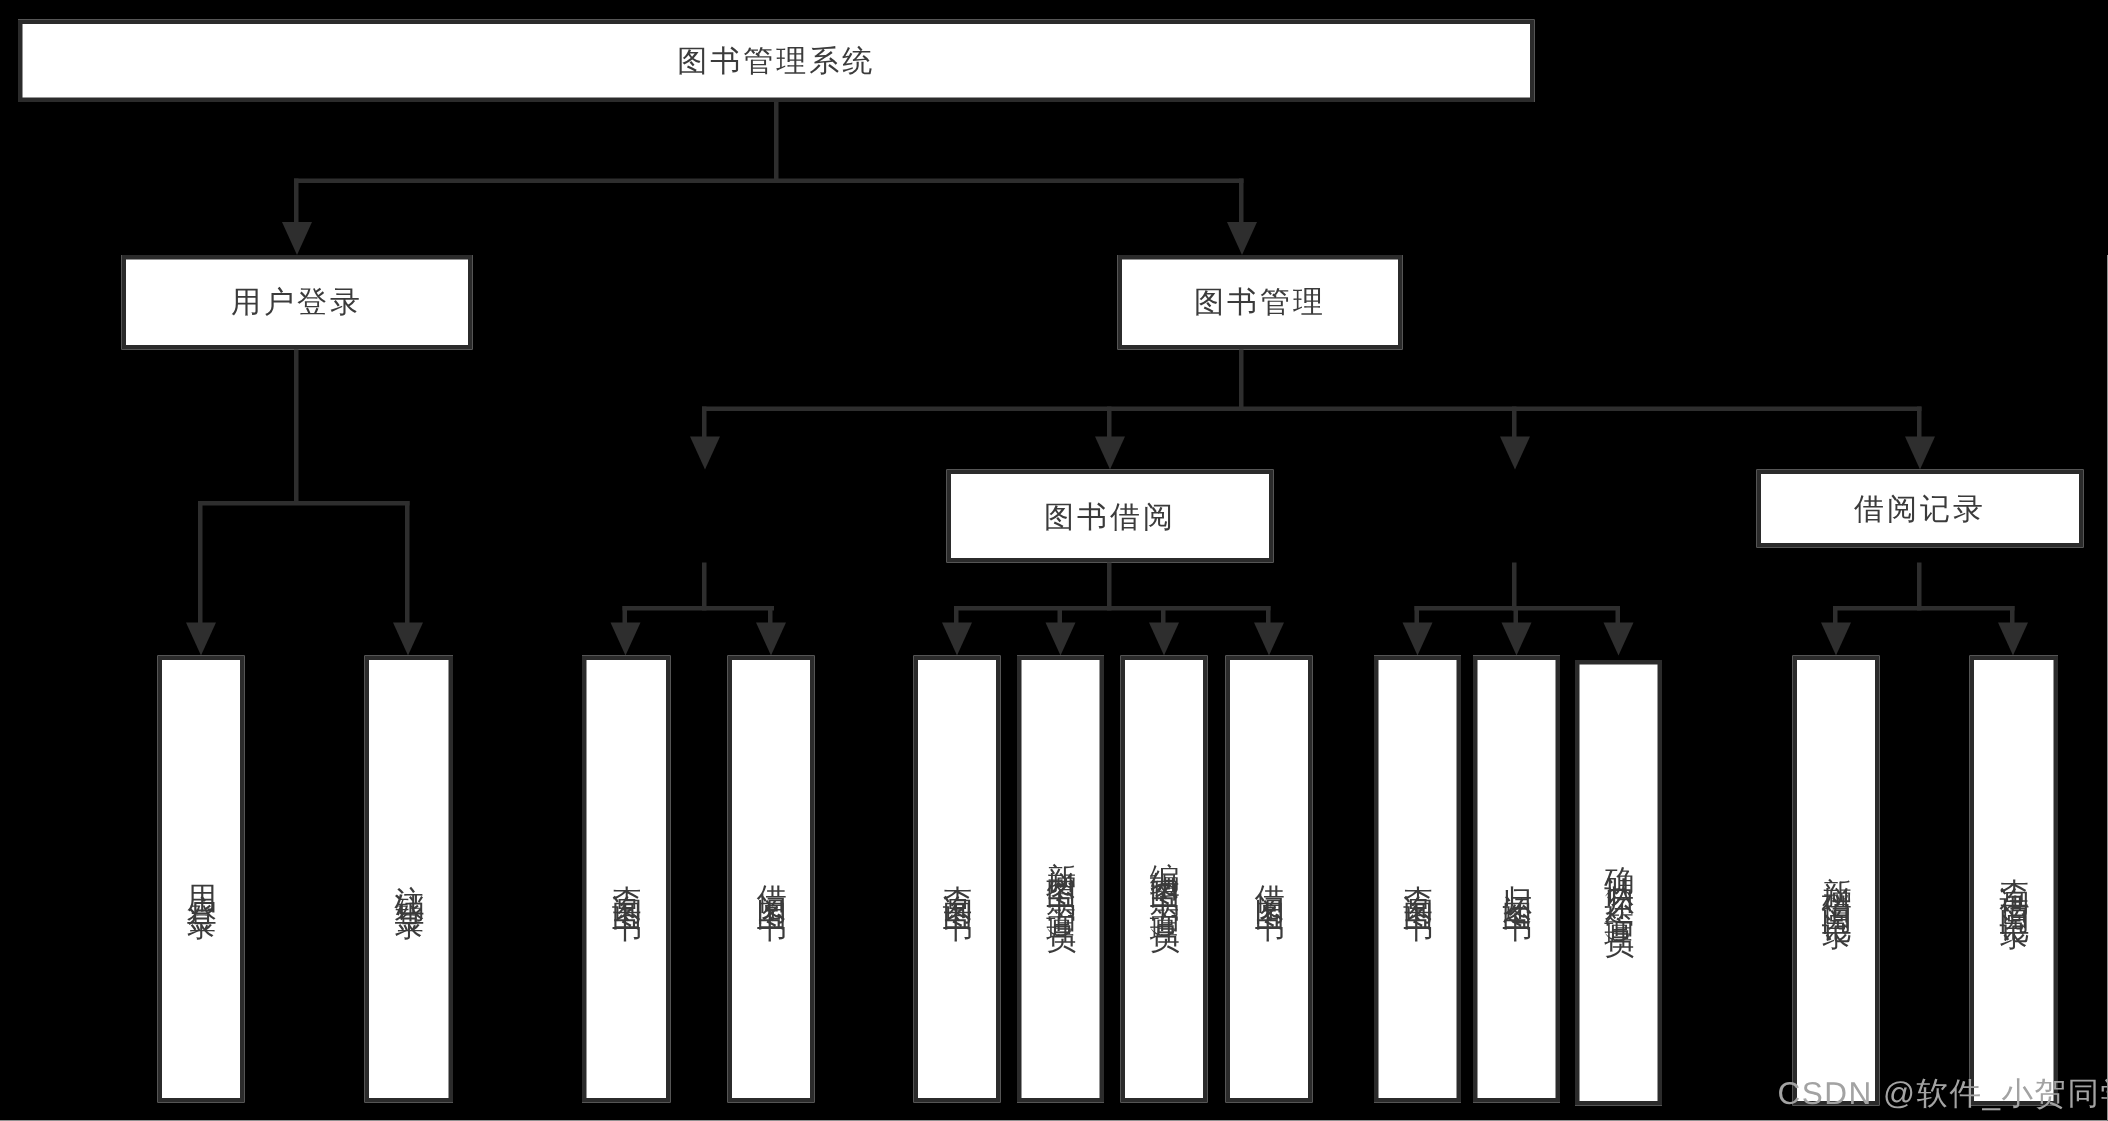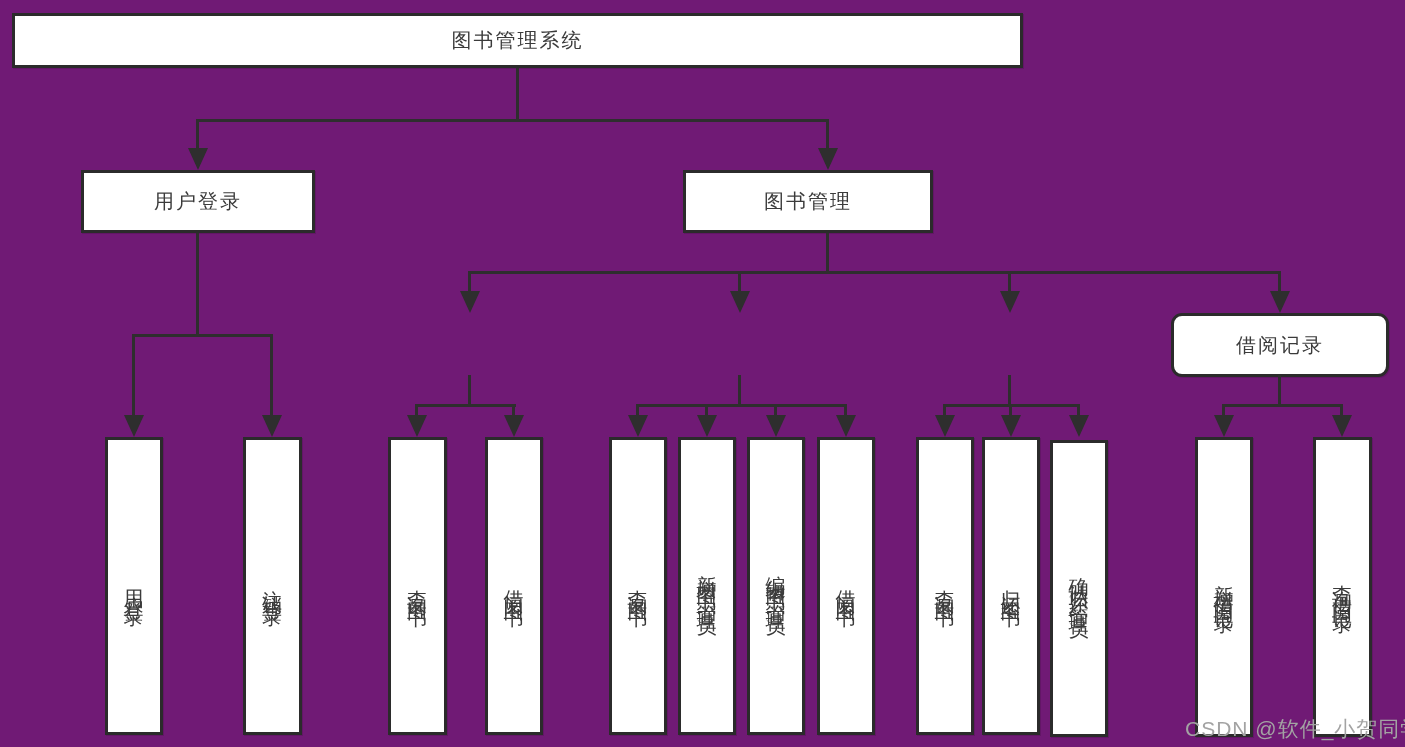--- a/index.html
+++ b/index.html
@@ -2,21 +2,21 @@
 <html><head>
 <meta charset="utf-8">
 <style>
   * { margin: 0; padding: 0; box-sizing: border-box; }
   html, body { background: #ffffff; }
   body { font-family: "Liberation Sans", "DejaVu Sans", sans-serif; }
   .stage {
     position: relative;
     width: 1405px;
     height: 747px;
-    background: #701a75;
+    background: #000000;
     overflow: hidden;
   }
   
   .node {
     position: absolute;
     background: #ffffff;
     border: 3px solid #2b2b2b;
     color: #3b3b3b;
     display: flex;
     align-items: center;
@@ -62,41 +62,42 @@
   <div class="node h" style="left:12px; top:13px; width:1011px; height:55px;">图书管理系统</div>
 
   <div class="vl" style="left:516px; top:68px; height:54px;"></div>
   <div class="hl" style="left:196px; top:119px; width:633px;"></div>
   <div class="vl" style="left:196px; top:119px; height:34px;"></div>
   <div class="tri" style="left:188px; top:148px;"></div>
   <div class="vl" style="left:826px; top:119px; height:34px;"></div>
   <div class="tri" style="left:818px; top:148px;"></div>
 
   <div class="node h" style="left:81px; top:170px; width:234px; height:63px;">用户登录</div>
-  <div class="node h" style="left:683px; top:170px; width:250px; height:63px;">图书管理</div>
+  <div class="node h" style="left:745px; top:170px; width:190px; height:63px;">图书管理</div>
 
   <div class="vl" style="left:196px; top:233px; height:103px;"></div>
   <div class="hl" style="left:132px; top:334px; width:141px;"></div>
   <div class="vl" style="left:132px; top:334px; height:85px;"></div>
   <div class="tri" style="left:124px; top:415px;"></div>
   <div class="vl" style="left:270px; top:334px; height:85px;"></div>
   <div class="tri" style="left:262px; top:415px;"></div>
 
   <div class="vl" style="left:826px; top:233px; height:41px;"></div>
   <div class="hl" style="left:468px; top:271px; width:813px;"></div>
   <div class="vl" style="left:468px; top:271px; height:24px;"></div>
   <div class="tri" style="left:460px; top:291px;"></div>
   <div class="vl" style="left:738px; top:271px; height:24px;"></div>
   <div class="tri" style="left:730px; top:291px;"></div>
   <div class="vl" style="left:1008px; top:271px; height:24px;"></div>
   <div class="tri" style="left:1000px; top:291px;"></div>
   <div class="vl" style="left:1278px; top:271px; height:24px;"></div>
   <div class="tri" style="left:1270px; top:291px;"></div>
 
-  <div class="node h" style="left:1171px; top:313px; width:218px; height:64px;border-radius:11px;">借阅记录</div>
+  <div class="node h" style="left:631px; top:313px; width:218px; height:62px;">图书借阅</div>
+  <div class="node h" style="left:1171px; top:313px; width:218px; height:52px;">借阅记录</div>
 
   <div class="vl" style="left:468px; top:375px; height:32px;"></div>
   <div class="hl" style="left:415px; top:404px; width:101px;"></div>
   <div class="vl" style="left:415px; top:404px; height:14px;"></div>
   <div class="tri" style="left:407px; top:415px;"></div>
   <div class="vl" style="left:512px; top:404px; height:14px;"></div>
   <div class="tri" style="left:504px; top:415px;"></div>
 
   <div class="vl" style="left:738px; top:375px; height:32px;"></div>
   <div class="hl" style="left:636px; top:404px; width:211px;"></div>

